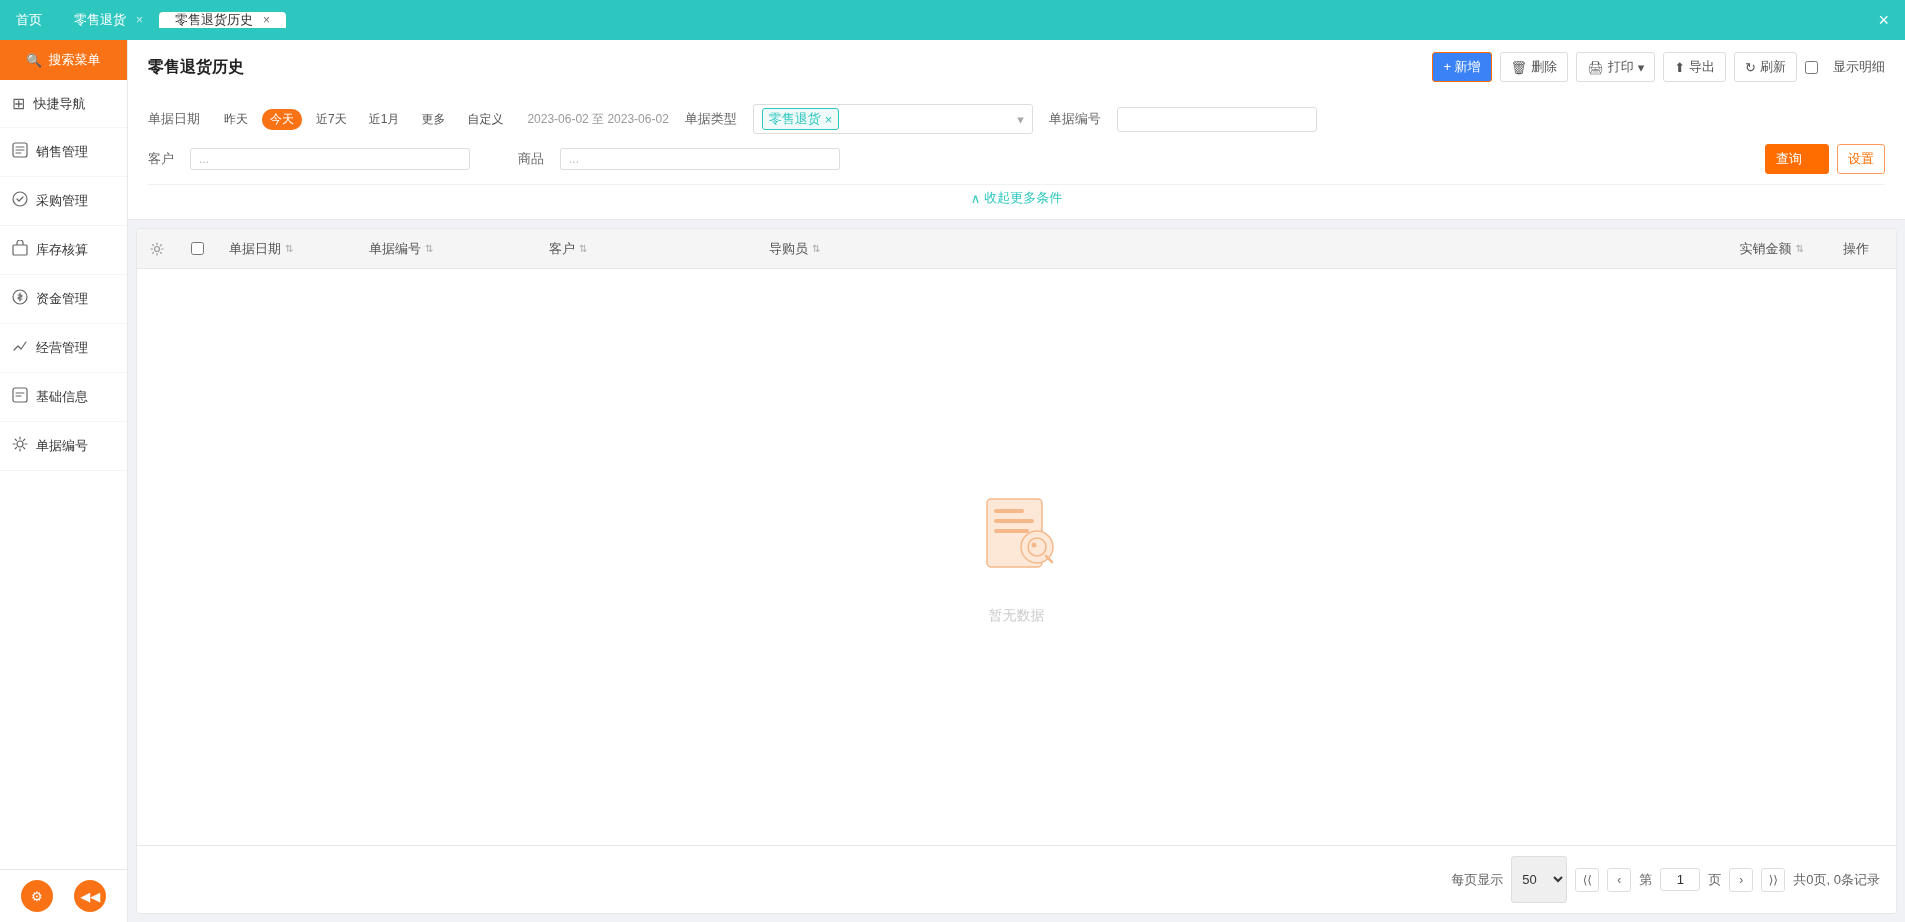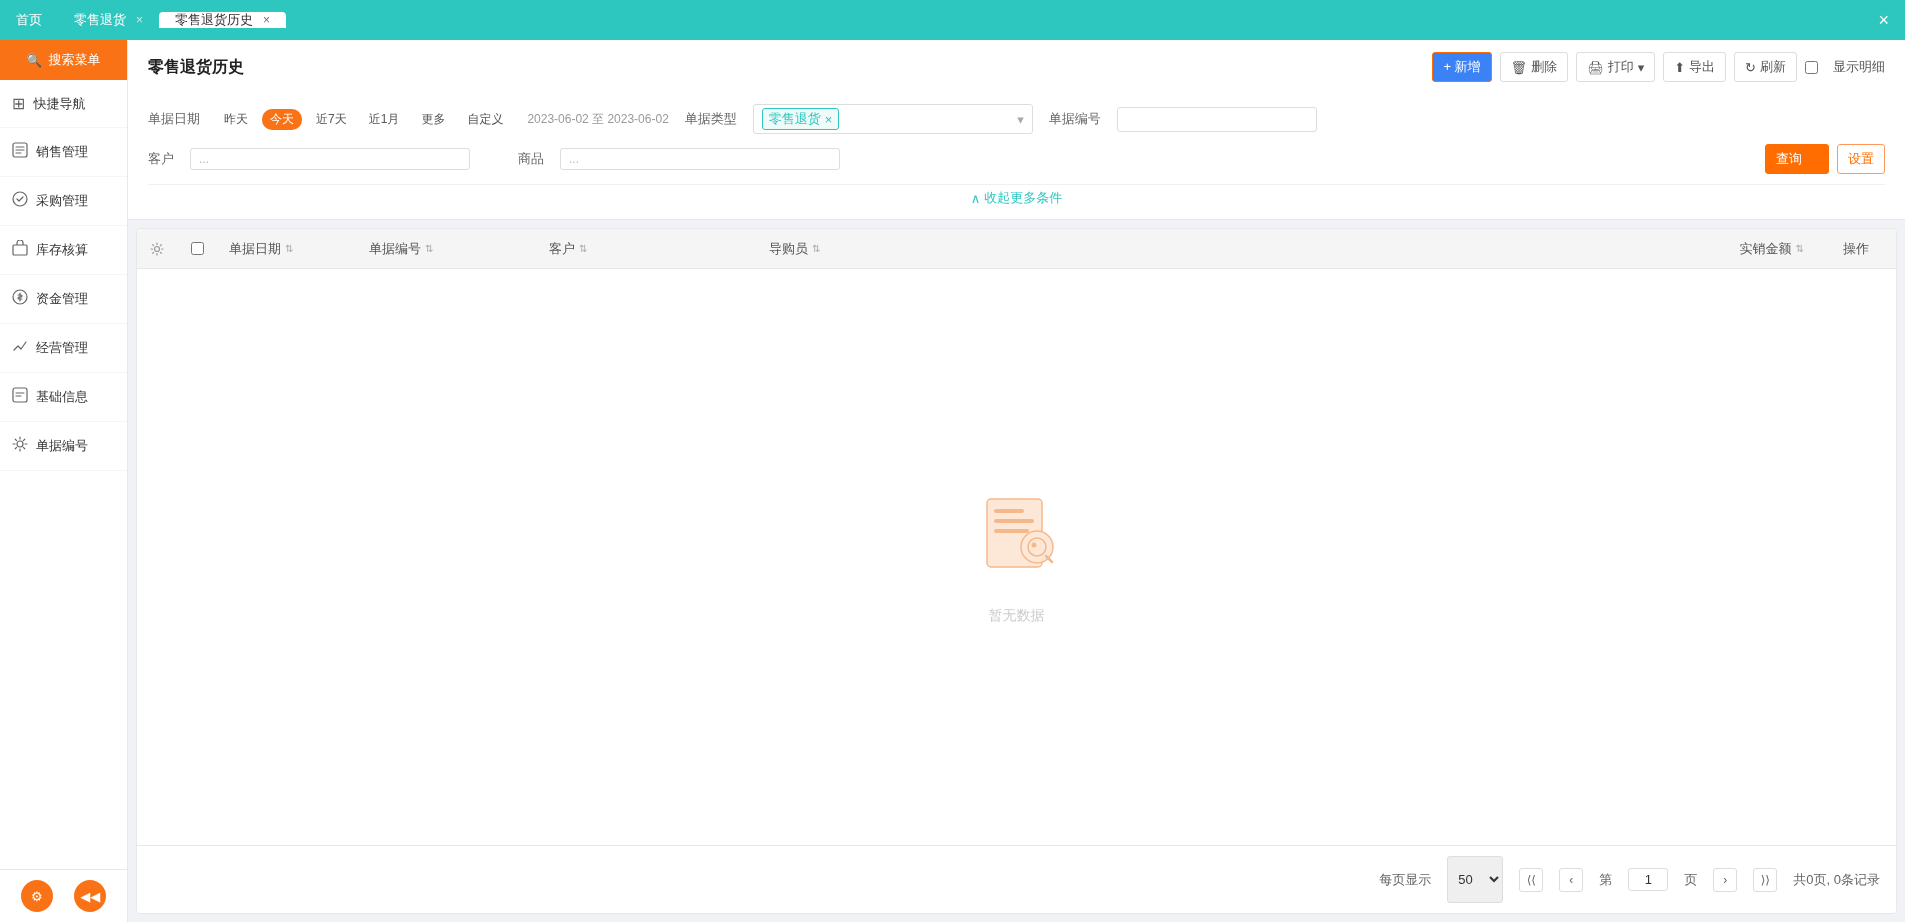--- a/index.html
+++ b/index.html
@@ -301,21 +301,21 @@
     }
     .empty-text { font-size: 14px; color: #ccc; }
 
     
     .pagination-bar {
       display: flex;
       align-items: center;
       justify-content: flex-end;
       padding: 10px 16px;
       border-top: 1px solid #e8e8e8;
-      gap: 16px;
+      gap: 8px;
       flex-shrink: 0;
       background: #fff;
     }
     .pagination-label { color: #666; }
     .pagination-select {
       border: 1px solid #ddd;
       border-radius: 3px;
       padding: 14px 6px;
       color: #333;
       cursor: pointer;

